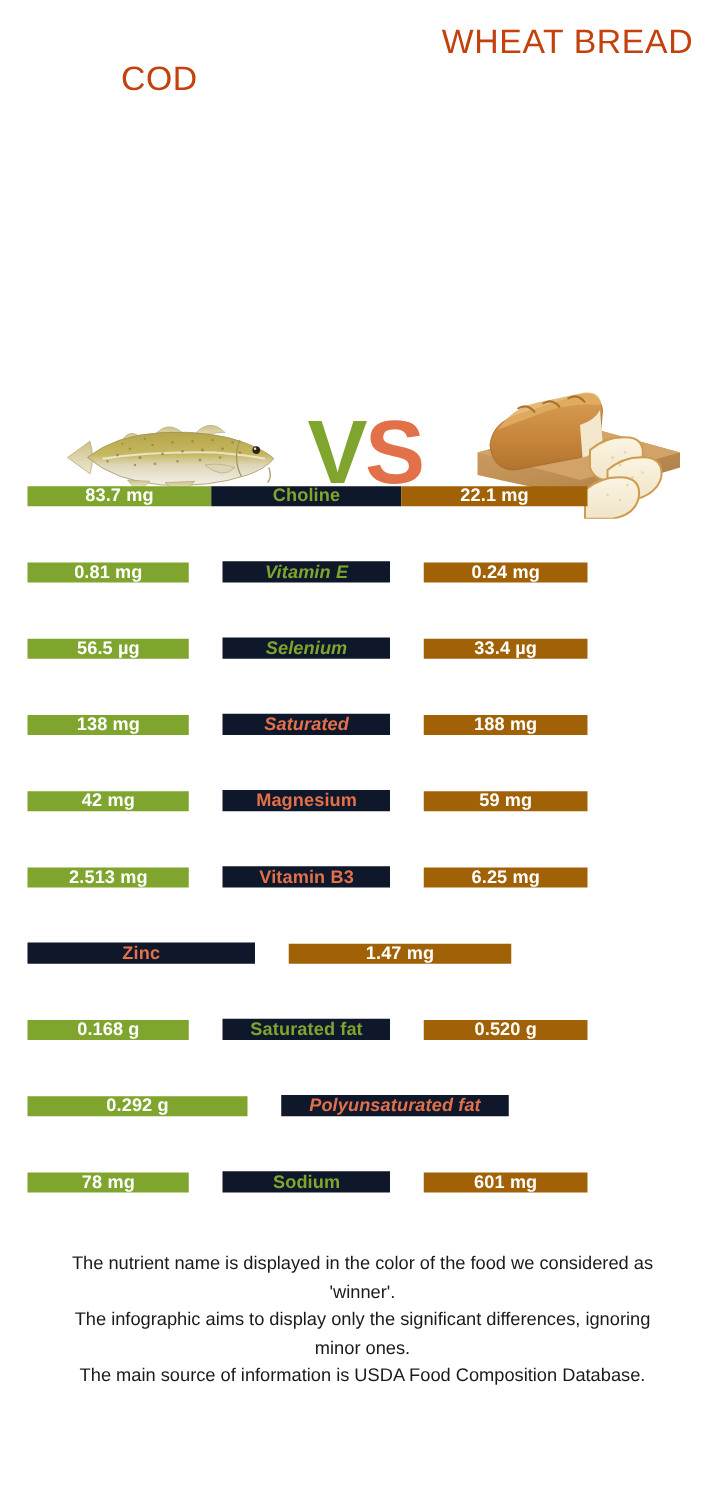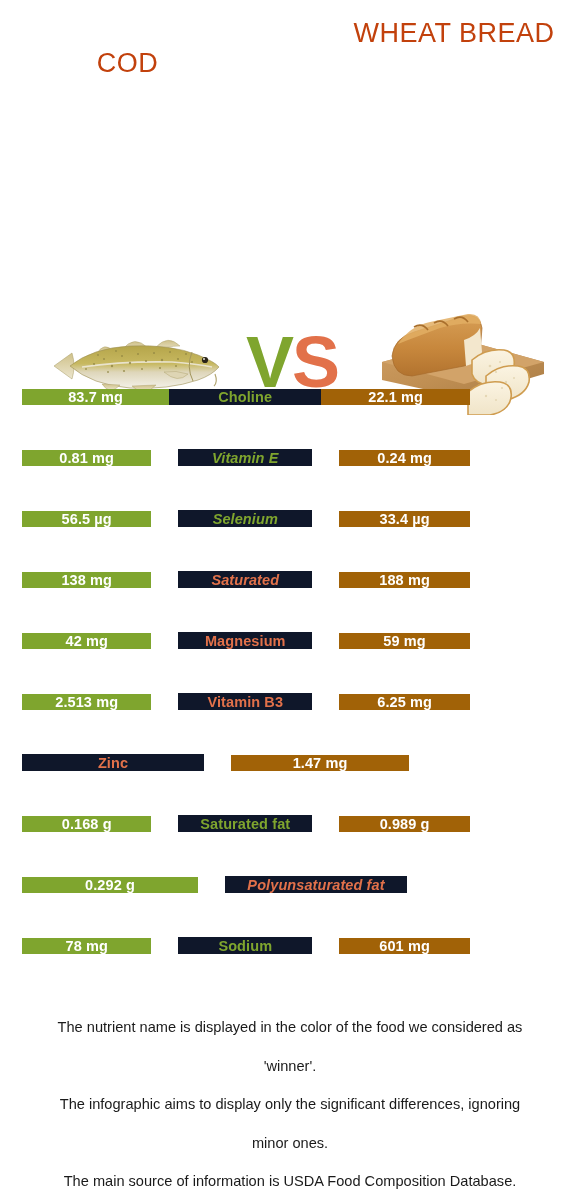--- a/index.html
+++ b/index.html
@@ -91,21 +91,21 @@
   .footer {
     position: absolute;
     left: 26px; top: 1000px;
     width: 528px;
     text-align: center;
     font-size: 14.6px;
     line-height: 22.5px;
     color: #1a1a1a;
     font-family: "Liberation Sans", sans-serif;
   }
-  .footer p { margin: 16px; }
+  .footer p { margin: 0; }
 </style>
 </head>
 <body>
 
 <div class="page">
 
   <div class="titles">
     <div class="title title-left">COD</div>
     <div class="title title-right">WHEAT BREAD</div>
   </div>
@@ -262,21 +262,21 @@
         <div class="cell cell-mid label-orange div-orange">Vitamin B3</div>
         <div class="cell cell-right">6.25 mg</div>
       </div>
       <div class="row">
         <div class="cell cell-mid label-orange div-orange">Zinc</div>
         <div class="cell cell-right">1.47 mg</div>
       </div>
       <div class="row">
         <div class="cell cell-left">0.168 g</div>
         <div class="cell cell-mid label-green div-orange">Saturated fat</div>
-        <div class="cell cell-right">0.989 g</div>
+        <div class="cell cell-right">0.520 g</div>
       </div>
       <div class="row">
         <div class="cell cell-left">0.292 g</div>
         <div class="cell cell-mid label-orange div-green">Polyunsaturated fat</div>
       </div>
       <div class="row">
         <div class="cell cell-left">78 mg</div>
         <div class="cell cell-mid label-green div-orange">Sodium</div>
         <div class="cell cell-right">601 mg</div>
       </div>

